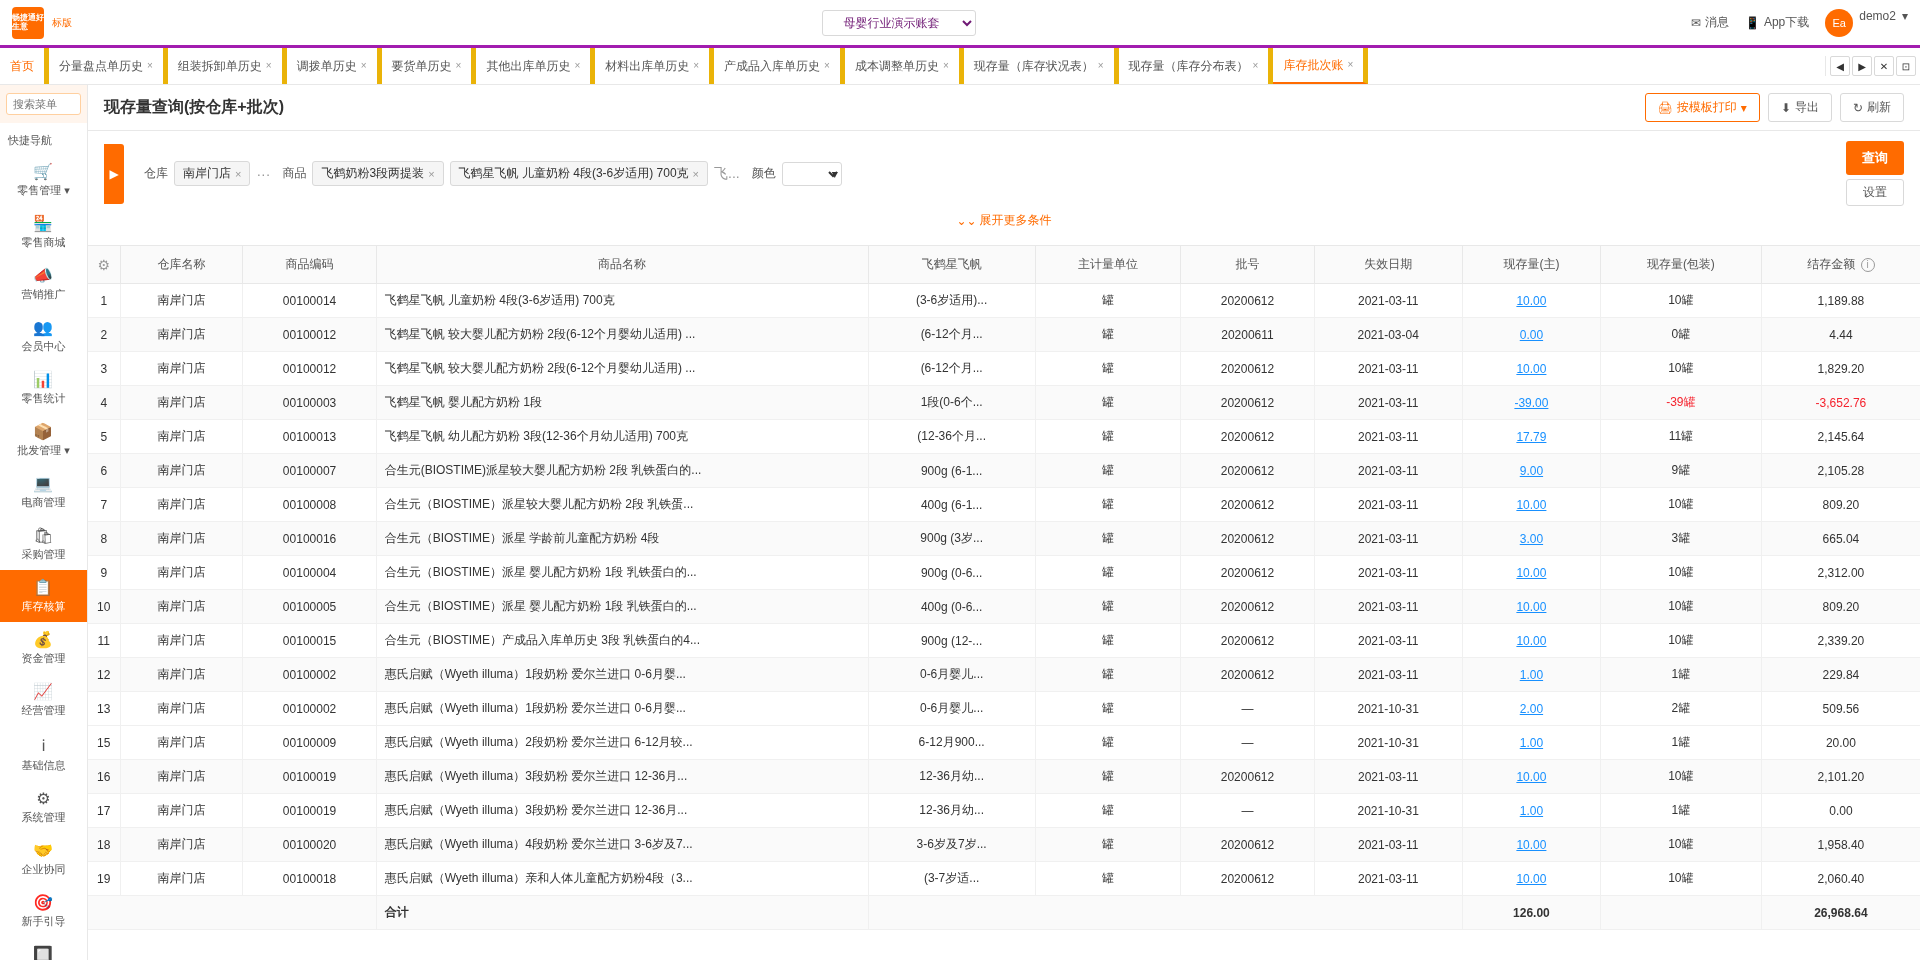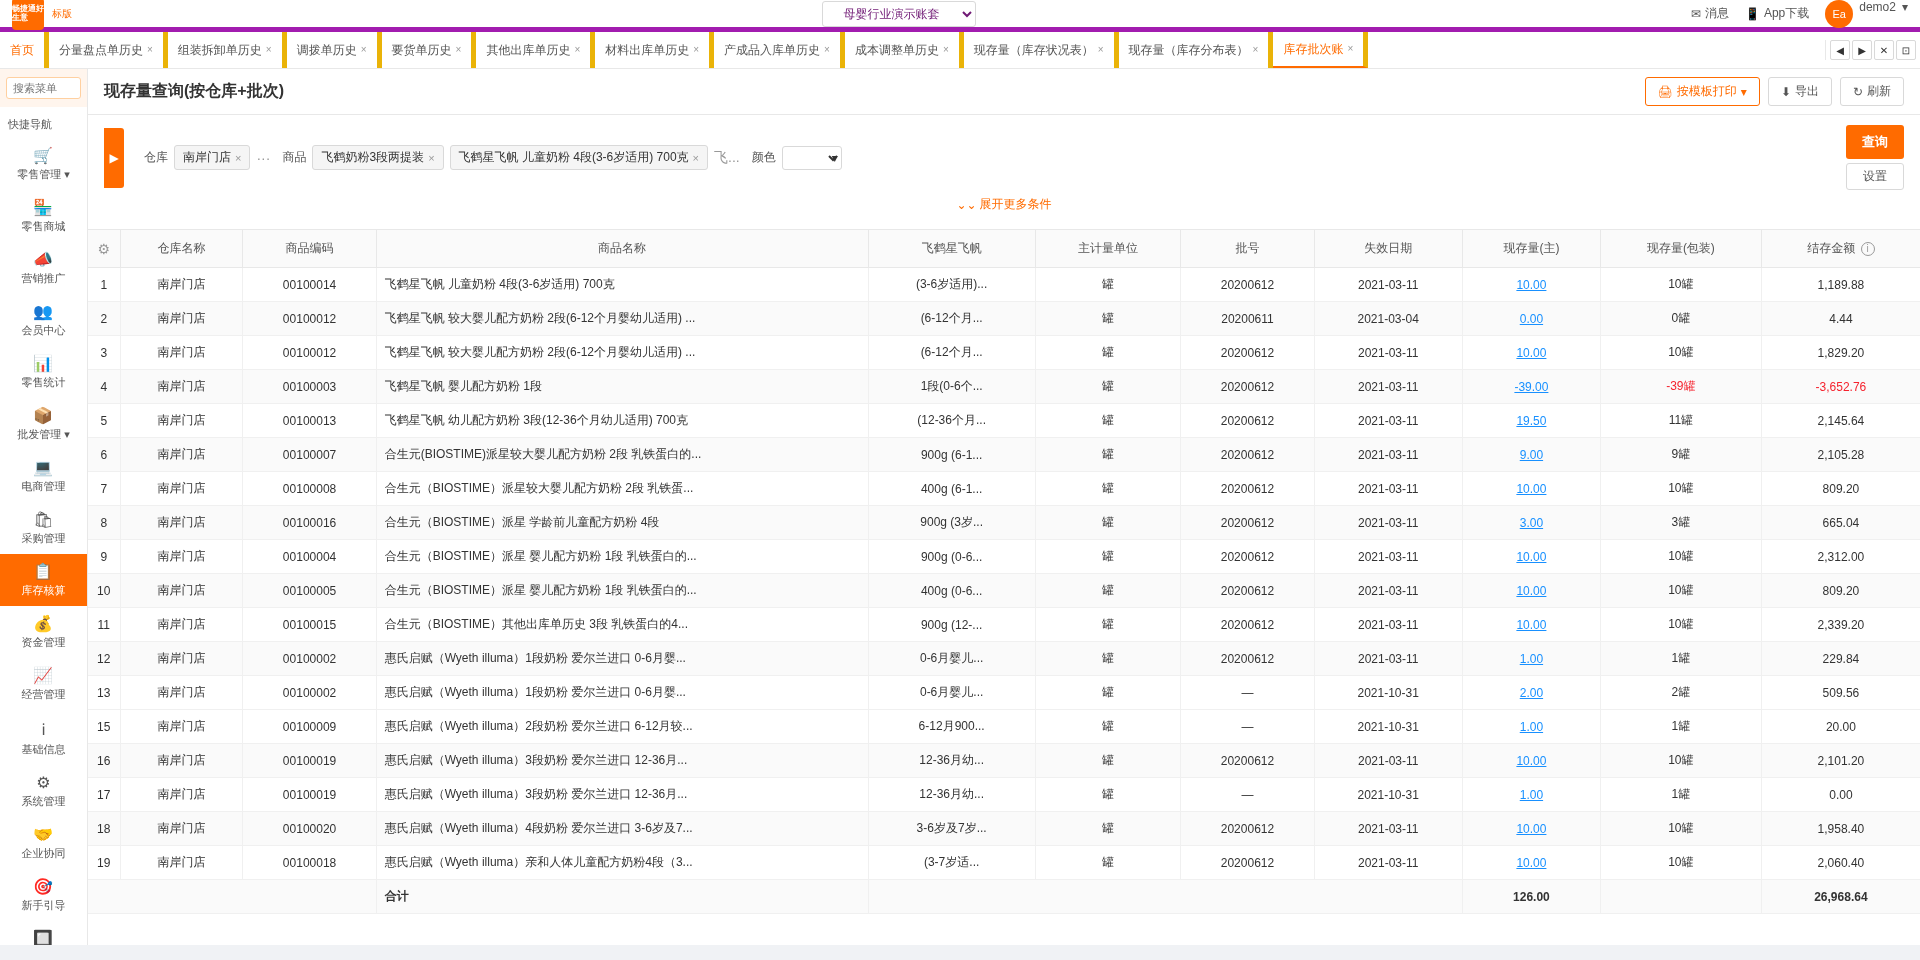--- a/index.html
+++ b/index.html
@@ -1,19 +1,19 @@
 <!DOCTYPE html>
 <html><head>
   <meta charset="utf-8">
   <style>
     * { box-sizing: border-box; margin: 0; padding: 0; }
     body { font-family: 'Microsoft YaHei', Arial, sans-serif; font-size: 12px; background: #f0f2f5; color: #333; overflow: hidden; }
 
     
-    .top-bar { background: #fff; height: 32px; display: flex; align-items: center; padding: 0 12px; border-bottom: 5px solid #a21caf; justify-content: space-between; }
+    .top-bar { background: #fff; height: 48px; display: flex; align-items: center; padding: 0 12px; border-bottom: 3px solid #a21caf; justify-content: space-between; }
     .logo-area { display: flex; align-items: center; gap: 8px; width: 88px; }
     .logo-icon { width: 32px; height: 32px; background: #ff6b00; border-radius: 4px; display: flex; align-items: center; justify-content: center; color: #fff; font-size: 10px; font-weight: bold; }
     .tab-selector { display: flex; align-items: center; gap: 4px; margin-left: 8px; }
     .tab-selector select { border: 1px solid #d9d9d9; border-radius: 3px; padding: 4px 20px 4px 16px; font-size: 12px; color: #701a75; background: #fff; }
     .top-right { display: flex; align-items: center; gap: 16px; color: #555; font-size: 12px; }
     .top-right span { cursor: pointer; display: flex; align-items: center; gap: 4px; }
     .avatar { width: 28px; height: 28px; border-radius: 50%; background: #ff6b00; display: flex; align-items: center; justify-content: center; color: #fff; font-size: 11px; }
     .nav-tab { padding: 0 10px; height: 36px; line-height: 36px; font-size: 12px; color: #555; cursor: pointer; white-space: nowrap; border-right: 5px solid #eab308; display: flex; align-items: center; gap: 4px; }
     .nav-tab:first-child { color: #ff6b00; }
     .nav-tab.active { color: #ff6b00; border-bottom: 2px solid #ff6b00; }
@@ -371,21 +371,21 @@
   </tr>
             <tr class="row-odd">
     <td>5</td>
     <td>南岸门店</td>
     <td>00100013</td>
     <td class="text-left" style="max-width:260px;overflow:hidden;text-overflow:ellipsis;">飞鹤星飞帆 幼儿配方奶粉 3段(12-36个月幼儿适用) 700克</td>
     <td>(12-36个月...</td>
     <td>罐</td>
     <td>20200612</td>
     <td>2021-03-11</td>
-    <td class="text-link ">19.50</td>
+    <td class="text-link ">17.79</td>
     <td class="">11罐</td>
     <td class="">2,145.64</td>
   </tr>
             <tr class="row-even">
     <td>6</td>
     <td>南岸门店</td>
     <td>00100007</td>
     <td class="text-left" style="max-width:260px;overflow:hidden;text-overflow:ellipsis;">合生元(BIOSTIME)派星较大婴儿配方奶粉 2段 乳铁蛋白的...</td>
     <td>900g (6-1...</td>
     <td>罐</td>
@@ -444,21 +444,21 @@
     <td>20200612</td>
     <td>2021-03-11</td>
     <td class="text-link ">10.00</td>
     <td class="">10罐</td>
     <td class="">809.20</td>
   </tr>
             <tr class="row-odd">
     <td>11</td>
     <td>南岸门店</td>
     <td>00100015</td>
-    <td class="text-left" style="max-width:260px;overflow:hidden;text-overflow:ellipsis;">合生元（BIOSTIME）其他出库单历史 3段 乳铁蛋白的4...</td>
+    <td class="text-left" style="max-width:260px;overflow:hidden;text-overflow:ellipsis;">合生元（BIOSTIME）产成品入库单历史 3段 乳铁蛋白的4...</td>
     <td>900g (12-...</td>
     <td>罐</td>
     <td>20200612</td>
     <td>2021-03-11</td>
     <td class="text-link ">10.00</td>
     <td class="">10罐</td>
     <td class="">2,339.20</td>
   </tr>
             <tr class="row-even">
     <td>12</td>

